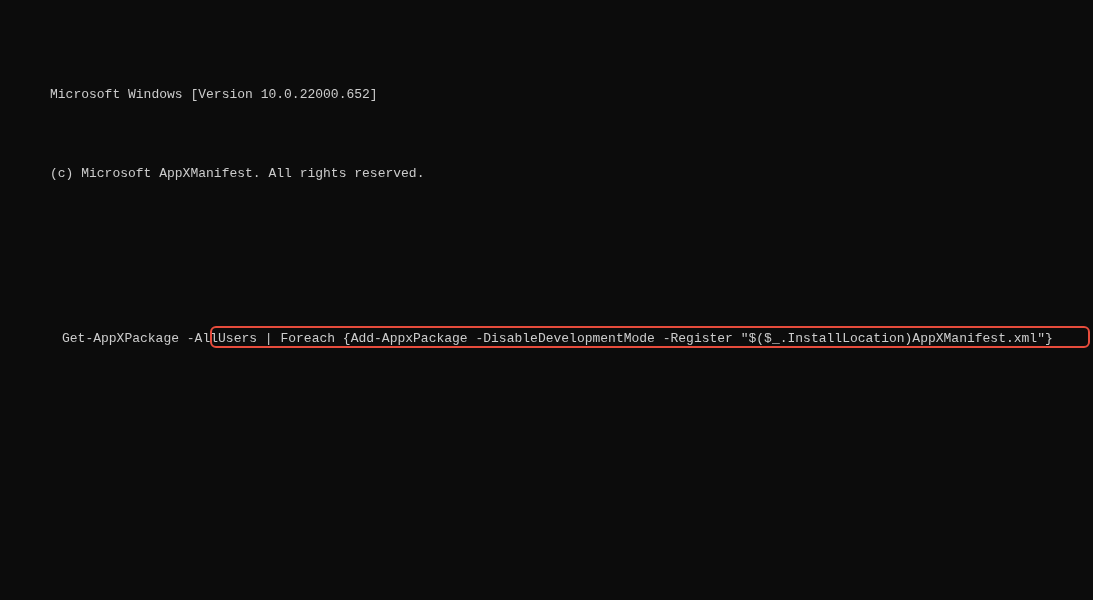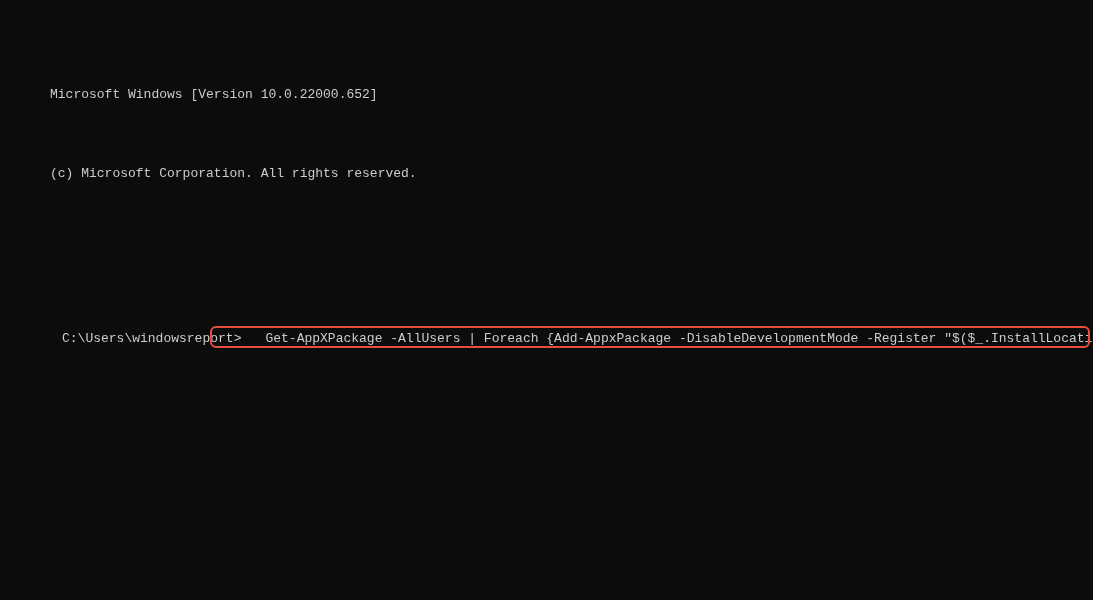--- a/index.html
+++ b/index.html
@@ -46,19 +46,19 @@
     }
     .spacer {
       height: 14px;
     }
   </style>
 </head>
 <body>
 
 <div class="terminal">
   <span class="line">Microsoft Windows [Version 10.0.22000.652]</span>
-  <span class="line">(c) Microsoft Corporation. All rights reserved.</span>
+  <span class="line">(c) Microsoft AppXManifest. All rights reserved.</span>
   <div class="spacer"></div>
   <div class="prompt-line">
-    <span class="prompt">C:\Users\windowsreport&gt;</span><span>Get-AppXPackage -AllUsers | Foreach {Add-AppxPackage -DisableDevelopmentMode -Register "$($_.InstallLocation)AppXManifest.xml"}</span>
+    <span>Get-AppXPackage -AllUsers | Foreach {Add-AppxPackage -DisableDevelopmentMode -Register "$($_.InstallLocation)AppXManifest.xml"}</span>
     <div class="highlight-box"></div>
   </div>
 </div>
 
 </body></html>

